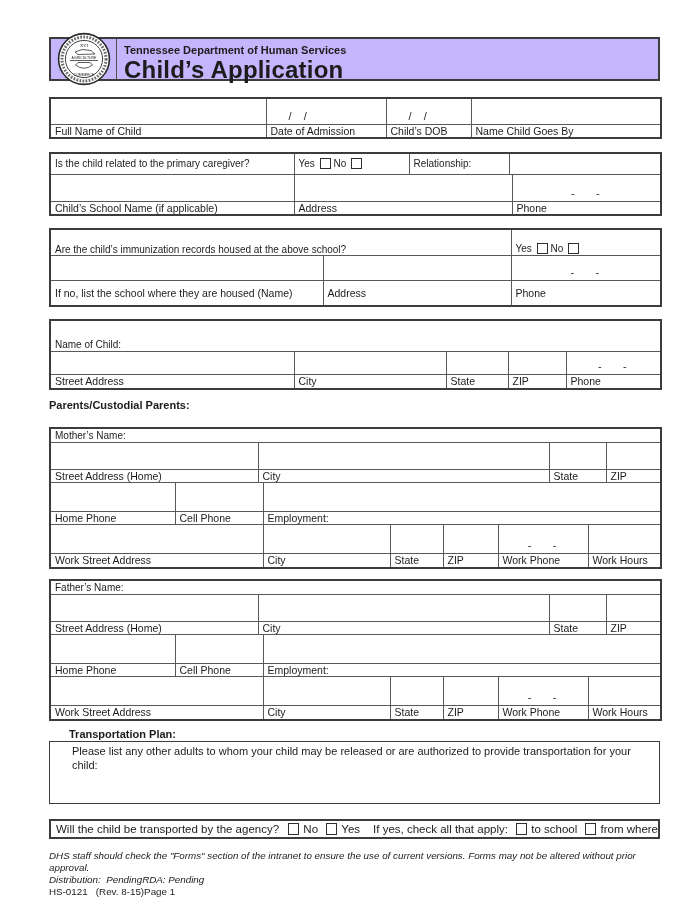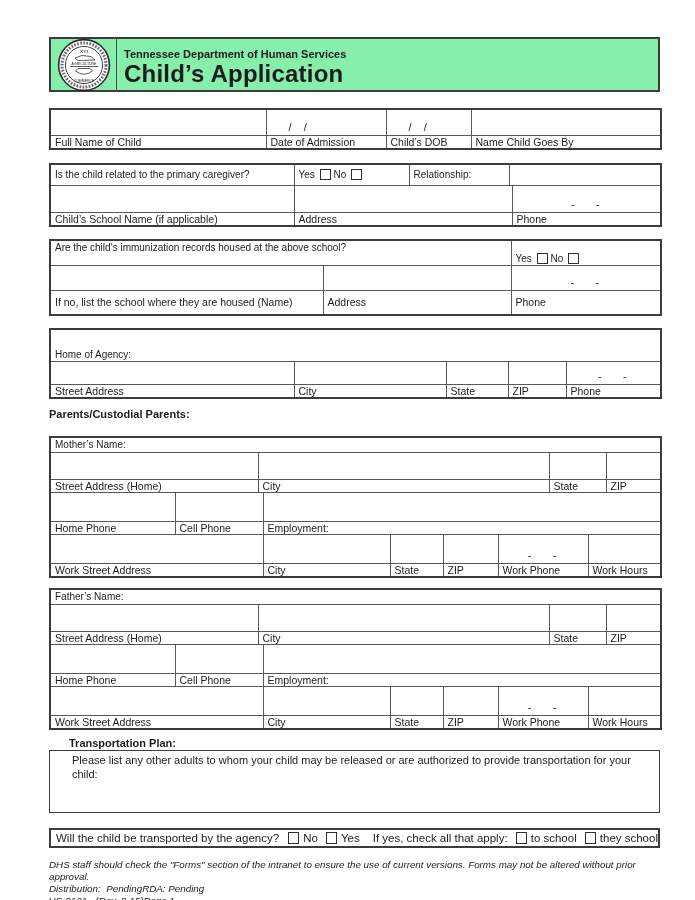--- a/index.html
+++ b/index.html
@@ -6,34 +6,34 @@
   html,body { background:#fff; }
   body {
     width:695px; height:900px;
     font-family:"Liberation Sans", sans-serif;
     color:#1c1c1c;
   }
   .page { position:relative; width:695px; height:900px; background:#fff; overflow:hidden; }
   .content { position:absolute; left:49px; top:37px; width:611px; }
 
   
-  .header-box { display:flex; width:611px; height:55px; border:2px solid #3c3c3c; background:#86efac;align-items:center; }
+  .header-box { display:flex; width:611px; height:44px; border:2px solid #3c3c3c; background:#c4b5fd; }
   .seal-cell { width:66px; border-right:1px solid #4f4f4f; display:flex; align-items:center; justify-content:center; }
   .header-text { padding:4px 0 0 7px; }
   .dept-line { font-size:11px; font-weight:bold; line-height:14px; }
   .form-title { font-size:24px; font-weight:bold; line-height:25px; letter-spacing:0.2px; }
 
   
   table { border-collapse:collapse; table-layout:fixed; width:611px; background:#fff; }
   table.tb { border:2px solid #3c3c3c; }
   td { border:1px solid #585858; font-size:10.5px; padding:0 2px 0 4px; overflow:hidden; white-space:nowrap; vertical-align:middle; }
   tr.inp td { vertical-align:bottom; padding-bottom:2px; }
   tr.lbl td { vertical-align:middle; }
   td.q { font-size:10px; }
-  td.vtop { vertical-align:top; padding-top:1px; }
+  td.vtop { vertical-align:top; padding-top:14px; }
   td.vbot { vertical-align:bottom; padding-bottom:1px; }
   td.ctr { text-align:center; padding-left:0; }
   .hint { white-space:pre; font-size:11px; color:#2a2a2a; }
   .date-pad { padding-left:18px; display:inline-block; }
 
   .cb { display:inline-block; width:11px; height:11px; border:1.2px solid #2e2e2e; background:#fff; vertical-align:-2px; margin-left:5px; }
 
   .section-heading { font-size:11px; font-weight:bold; }
   .mt16 { margin-top:16px; } .mt13 { margin-top:13px; } .mt12 { margin-top:12px; }
   .mt10 { margin-top:10px; } .mt9 { margin-top:9px; } .mt7 { margin-top:7px;margin-left:20px; }
@@ -161,21 +161,21 @@
   <table class="tb mt12">
     <colgroup>
           <col style="width:244px">
           <col style="width:152px">
           <col style="width:62px">
           <col style="width:58px">
           <col style="width:95px">
         </colgroup>
     <tbody>
           <tr style="height:32px">
-      <td colspan="5" class="q vbot"><span>Home of Agency:</span></td>
+      <td colspan="5" class="q vbot"><span>Name of Child:</span></td>
     </tr>
     <tr class="inp" style="height:23px">
       <td></td>
       <td></td>
       <td></td>
       <td></td>
       <td class="ctr"><span class="hint">-       -</span></td>
     </tr>
     <tr class="lbl" style="height:14px">
       <td>Street Address</td>
@@ -313,21 +313,21 @@
   <div class="transport-row mt15">
     <span>Will the child be transported by the agency?</span>
     <span class="cb first"></span>
     <span>No</span>
     <span class="cb"></span>
     <span>Yes</span>
     <span class="apply">If yes, check all that apply:</span>
     <span class="cb"></span>
     <span>to school</span>
     <span class="cb"></span>
-    <span>they school</span>
+    <span>from where</span>
   </div>
 
   <div class="footer">
     <div class="f-note">DHS staff should check the "Forms" section of the intranet to ensure the use of current versions. Forms may not be altered without prior approval.</div>
     <div class="f-line">
       <span class="it">Distribution:  Pending</span>
       <span class="it">RDA: Pending</span>
     </div>
     <div class="f-line">
       <span>HS-0121   (Rev. 8-15)</span>

